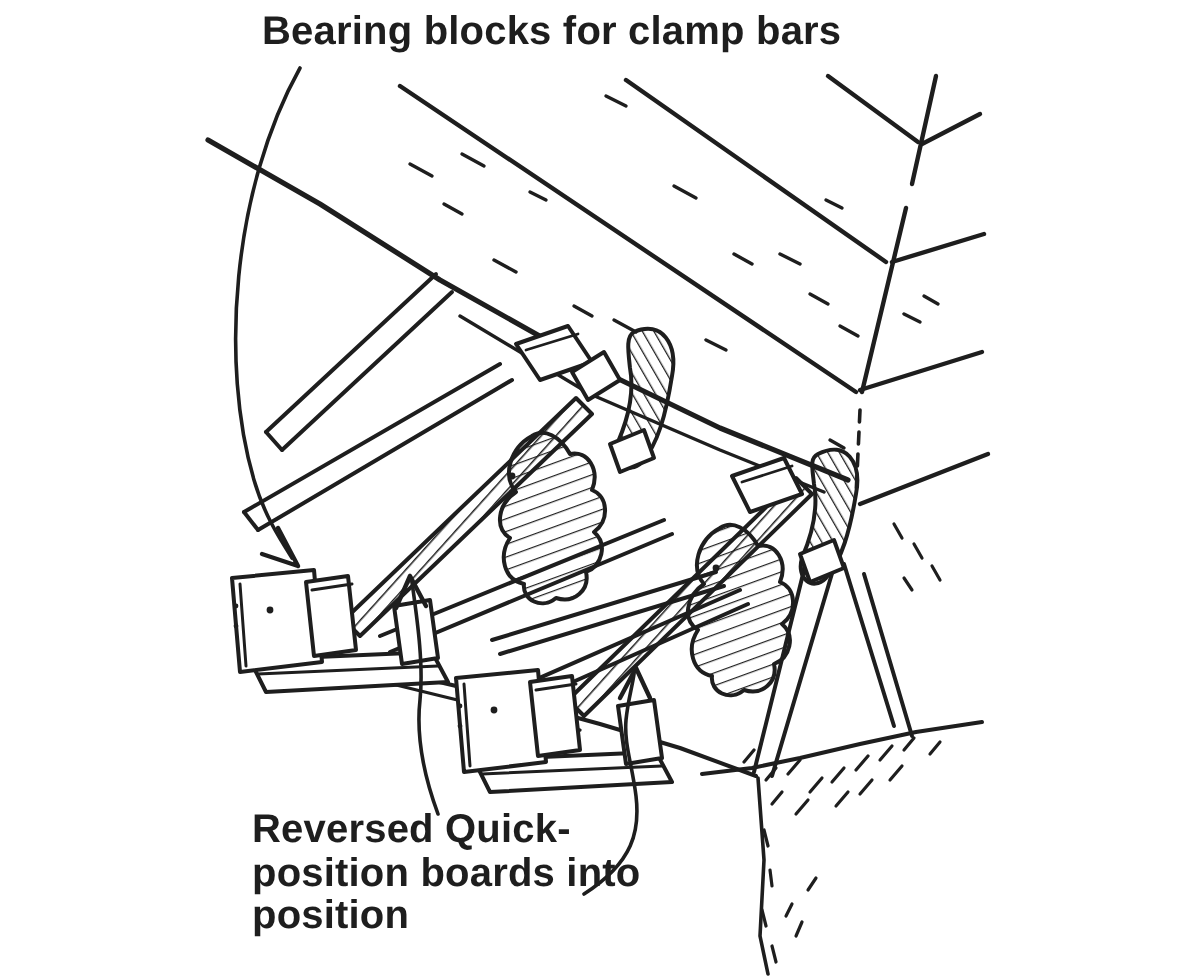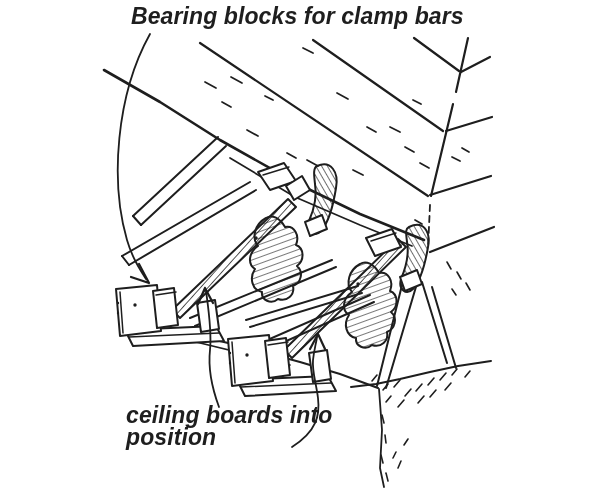--- a/index.html
+++ b/index.html
@@ -5,22 +5,22 @@
   :root { --ink:#1e1e1e; --paper:#ffffff; }
   html,body { margin:0; padding:0; background:var(--paper); }
   #stage {
     position:relative; width:600px; height:488px; overflow:hidden;
     background:var(--paper);
     font-family:"Liberation Sans", sans-serif;
   }
   #art { position:absolute; left:0; top:0; }
   .caption {
     position:absolute; color:var(--ink);
-    font-style:italic; font-weight:600;
-    font-size:23px; line-height:21.5px;
+    font-weight:600;
+    font-size:20px; line-height:21.5px;
     letter-spacing:0.1px; white-space:nowrap;
   }
   #caption-top { left:131px; top:6px; }
   #caption-bottom { left:126px; top:405px; }
 </style>
 </head>
 <body>
 
 <div id="stage">
 
@@ -204,17 +204,18 @@
     </g>
     <g stroke="#1e1e1e" stroke-width="1.8">
       <path d="M292,447 C317,431 320,415 318,398 C316,382 312,372 313,360 C314,350 316,344 317,337"></path>
       <path d="M318,334 L310,349 M318,334 L325,349" stroke-width="2.2"></path>
     </g>
   </svg>
 
   <div id="caption-top" class="caption">Bearing blocks for clamp bars</div>
 
   <div id="caption-bottom" class="caption">
-    <div>ceiling boards into</div>
+    <div>Reversed Quick-</div>
+    <div>position boards into</div>
     <div>position</div>
   </div>
 
 </div>
 
 </body></html>

